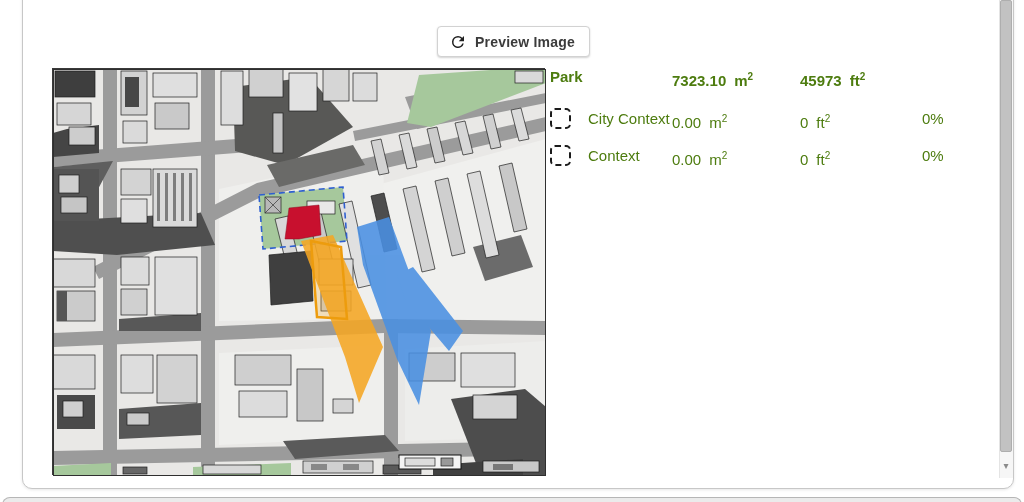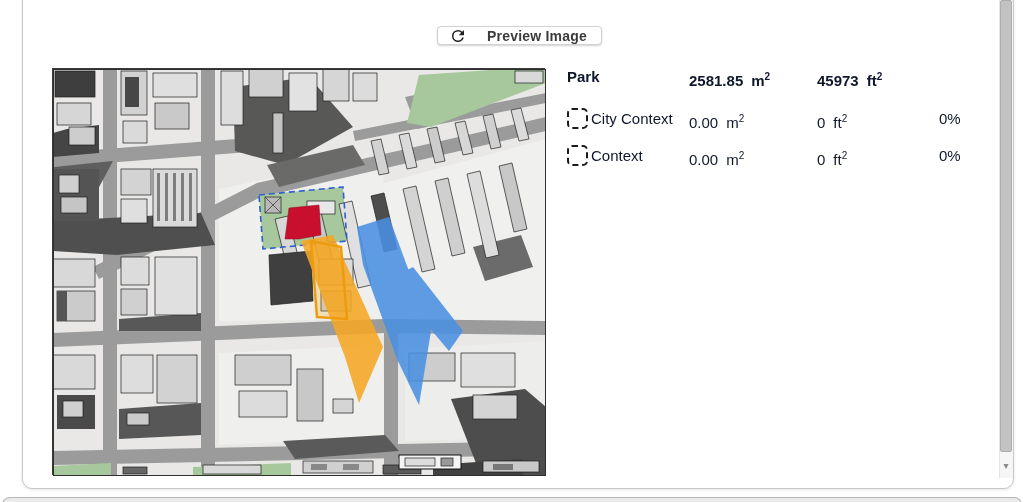--- a/index.html
+++ b/index.html
@@ -9,41 +9,41 @@
     position:relative; width:1024px; height:502px; overflow:hidden; background:#fff;
   }
   
   .card {
     position:absolute; left:22px; top:-12px; width:992px; height:501px;
     background:#fff; border:1px solid #c7c7c7; border-radius:10px;
     box-shadow:0 1px 3px rgba(0,0,0,0.10);
   }
   
   .preview-btn {
-    position:absolute; left:437px; top:26px; height:19px; padding:0 14px 0 11px;
-    display:flex; align-items:center; gap:20px;
+    position:absolute; left:437px; top:26px; height:31px; padding:0 14px 0 11px;
+    display:flex; align-items:center; gap:8px;
     background:#fff; border:1px solid #d2d2d2; border-radius:4px;
     box-shadow:0 1px 2px rgba(0,0,0,0.18);
     font-size:14px; font-weight:700; color:#3b3b3b; letter-spacing:.2px; cursor:pointer;
   }
   .preview-btn svg { display:block; }
   
   .map-wrap {
     position:absolute; left:52px; top:68px; width:493px; height:407px;
     border:1px solid #3a3a3a; background:#e9e8e6;
   }
   .map-wrap svg { display:block; }
   
-  .legend { position:absolute; left:550px; top:66px; width:440px; height:160px; font-size:15px; color:#0f172a;margin-left:17px; }
+  .legend { position:absolute; left:550px; top:66px; width:440px; height:160px; font-size:15px; color:#4d7c0f; }
   .lg-row { position:absolute; left:0; width:440px; height:22px; line-height:22px; }
   .lg-row.hdr { top:0; font-weight:700; }
   .lg-row.r0 { top:42px; }
   .lg-row.r1 { top:79px; }
   .lg-row.r2 { top:116px; }
-  .lg-label { position:absolute; left:24px; white-space:nowrap; }
+  .lg-label { position:absolute; left:38px; white-space:nowrap; }
   .lg-row.hdr .lg-label { left:0; }
   .lg-m  { position:absolute; left:122px; white-space:nowrap; }
   .lg-ft { position:absolute; left:250px; white-space:nowrap;text-align:center; }
   .lg-pct{ position:absolute; left:372px; white-space:nowrap; }
   .unit { margin-left:8px; }
   .unit sup { font-size:10px; }
   .swatch {
     position:absolute; left:0; top:0; width:21px; height:21px; border-radius:5px;
   }
   .swatch.dashed { border:2px dashed #1b1b1b; background:transparent; }
@@ -231,21 +231,21 @@
       </g>
       <rect x="0.5" y="0.5" width="492" height="406" fill="none" stroke="#2f2f2f" stroke-width="1"></rect>
     </svg>
   </div>
 
   <div class="legend">
 
     <div class="lg-row hdr">
       <span class="lg-label">Park</span>
       <span class="lg-m">
-        <span>2581.85</span><span class="unit"><span>m</span><sup>2</sup></span>
+        <span>7323.10</span><span class="unit"><span>m</span><sup>2</sup></span>
       </span>
       <span class="lg-ft">
         <span>45973</span><span class="unit"><span>ft</span><sup>2</sup></span>
       </span>
     </div>
 
     <div class="lg-row r0">
       <span class="swatch dashed"></span>
       <span class="lg-label">City Context</span>
       <span class="lg-m">

